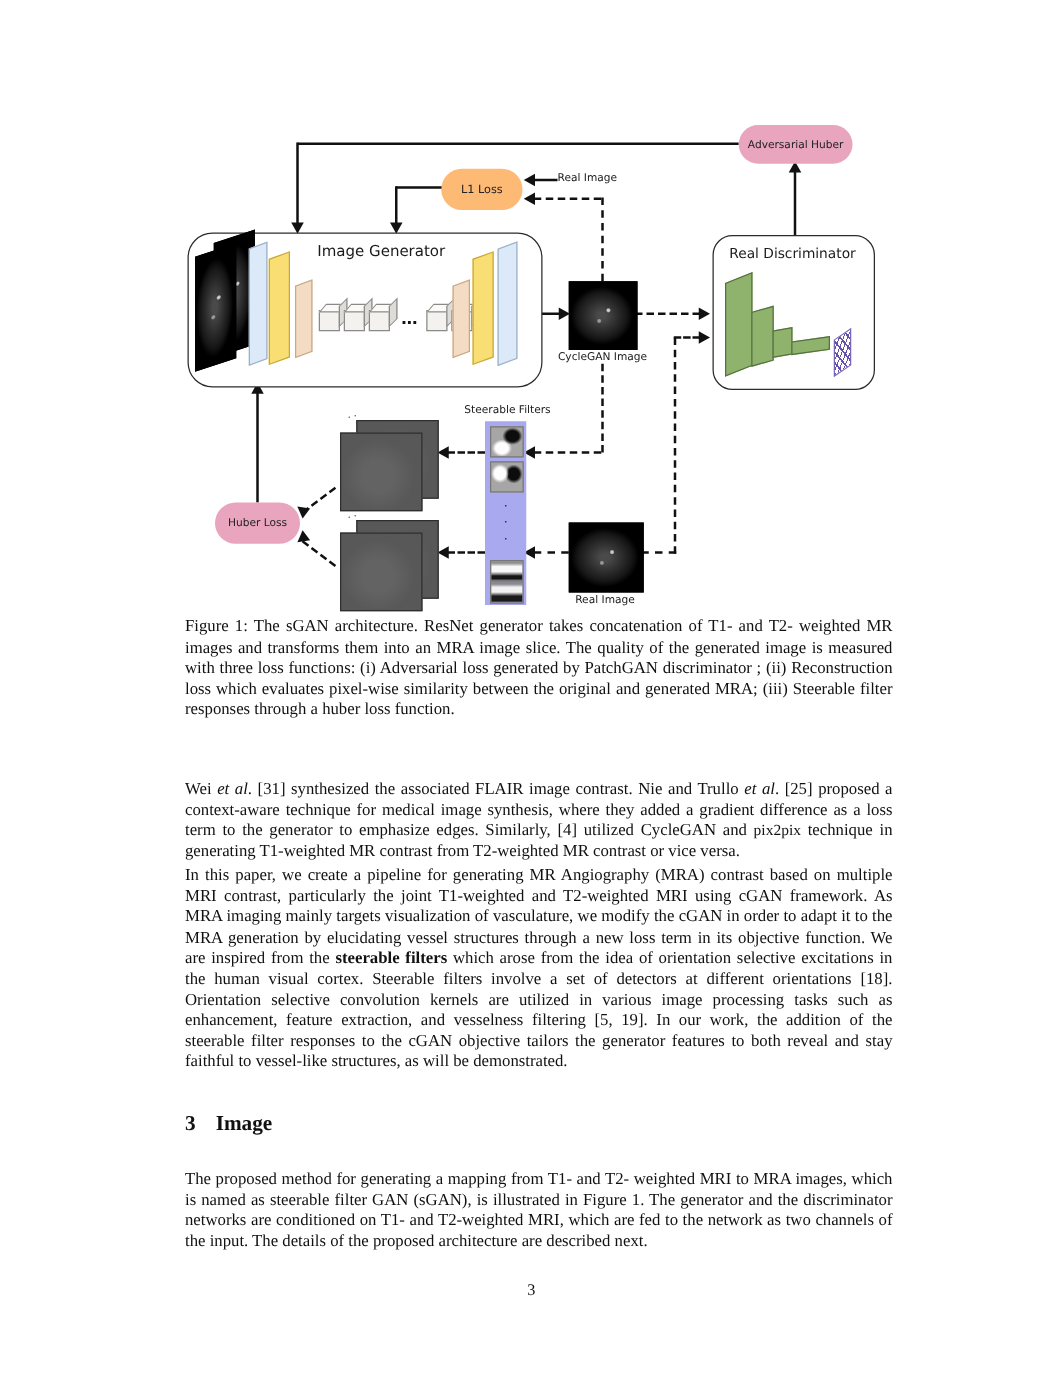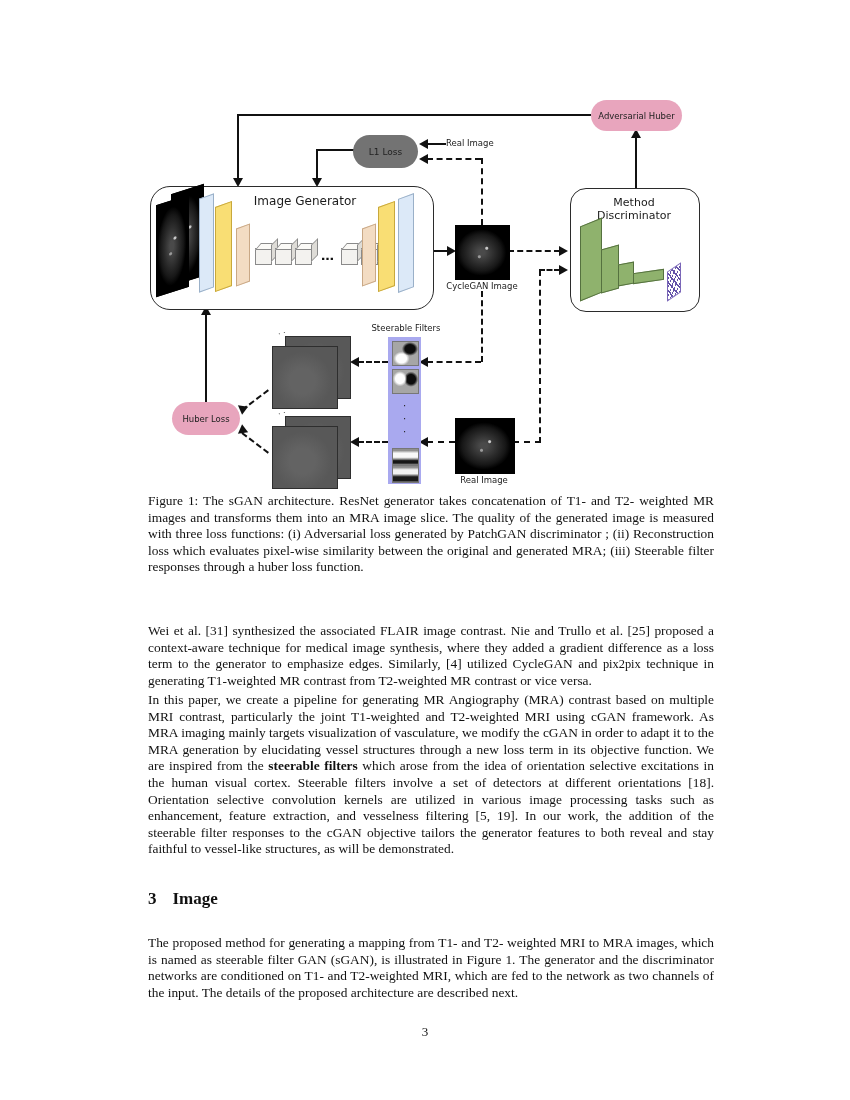--- a/index.html
+++ b/index.html
@@ -42,21 +42,21 @@
   .cornerdots{position:absolute;font-family:"DejaVu Sans",sans-serif;font-size:8px;color:#333;transform:rotate(-14deg);}
   .mesh{position:absolute;background:
         repeating-linear-gradient(62deg,rgba(92,74,164,0.95) 0 1px,transparent 1px 4px),
         repeating-linear-gradient(-62deg,rgba(92,74,164,0.95) 0 1px,transparent 1px 4px),#fff;
         border:1px solid #7a66b8;transform:skewY(-34deg);}
   
   .txt{position:absolute;left:148px;width:566px;font-size:13.4px;line-height:16.6px;text-align:justify;}
   .heading{position:absolute;left:148px;font-size:17px;font-weight:bold;font-family:"Liberation Serif",serif;}
   .heading .num{margin-right:16px;}
   .pagenum{position:absolute;left:0;width:850px;text-align:center;font-size:13px;}
-  .i{}
+  .i{font-style:italic;}
   .b{font-weight:bold;}
   .m{font-family:Liberation Serif, serif;font-size:12.4px;}
 </style>
 </head>
 <body>
 
 <div class="page">
 
   <div class="abs" style="left:0;top:0;width:850px;height:500px;">
 
@@ -94,21 +94,21 @@
     <div class="ah left" style="left:350px;top:437px;"></div>
     <div class="hd" style="left:513px;top:441px;width:28px;"></div>
     <div class="dg" style="left:242px;top:409px;width:33px;transform:rotate(-37deg);"></div>
     <div class="ah left" style="left:237px;top:403px;transform:rotate(37deg);"></div>
     <div class="dg" style="left:242px;top:432px;width:33px;transform:rotate(37deg);"></div>
     <div class="ah left" style="left:237px;top:426px;transform:rotate(-37deg);"></div>
 
     <div class="bubble" style="left: 591px; top: 100px; width: 91px; height: 31px; background: rgb(232, 165, 189);">
       <span>Adversarial Huber</span>
     </div>
-    <div class="bubble" style="left: 353px; top: 135px; width: 65px; height: 33px; font-size: 9px; background: #737373; text-align: right;">
+    <div class="bubble" style="left: 353px; top: 135px; width: 65px; height: 33px; font-size: 9px; background: #fdba74; text-align: right;">
       <span>L1 Loss</span>
     </div>
     <div class="bubble" style="left: 172px; top: 402px; width: 68px; height: 33px; background: rgb(232, 165, 189);">
       <span>Huber Loss</span>
     </div>
 
     <div class="smalllabel" style="left:446px;top:138px;width:50px;text-align:left;">Real Image</div>
 
     <div class="bigbox" style="left:150px;top:186px;width:282px;height:122px;"></div>
     <div class="boxlabel" style="left:240px;top:194px;width:130px;font-size:12px;">Image Generator</div>
@@ -126,21 +126,21 @@
       <div class="cube"></div>
     </div>
     <div class="slab" style="left: 362px; top: 226px; width: 12px; height: 56px; border: 1px solid rgb(201, 168, 134); transform: skewY(-20deg); background: rgb(243, 220, 195);"></div>
     <div class="slab" style="left: 378px; top: 204px; width: 15px; height: 83px; border: 1px solid rgb(200, 168, 60); transform: skewY(-20deg); background: rgb(249, 222, 116);"></div>
     <div class="slab" style="left: 398px; top: 196px; width: 14px; height: 92px; border: 1px solid rgb(154, 176, 200); transform: skewY(-20deg); background: rgb(220, 233, 248);"></div>
 
     <div class="mri" style="left:455px;top:225px;width:53px;height:53px;"></div>
     <div class="smalllabel" style="left:438px;top:281px;width:88px;">CycleGAN Image</div>
 
     <div class="bigbox" style="left:570px;top:188px;width:128px;height:122px;border-radius:16px;"></div>
-    <div class="boxlabel" style="left:575px;top:196px;width:118px;font-size:11px;">Method Discriminator</div>
+    <div class="boxlabel" style="left:575px;top:196px;width:118px;font-size:11px;">Real Discriminator</div>
     <div class="slab" style="left: 580px; top: 222px; width: 20px; height: 73px; border: 1px solid rgb(85, 113, 63); transform: skewY(-22deg); background: rgb(143, 178, 109);"></div>
     <div class="slab" style="left: 601px; top: 247px; width: 16px; height: 42px; border: 1px solid rgb(85, 113, 63); transform: skewY(-16deg); background: rgb(143, 178, 109);"></div>
     <div class="slab" style="left: 618px; top: 263px; width: 14px; height: 20px; border: 1px solid rgb(85, 113, 63); transform: skewY(-10deg); background: rgb(143, 178, 109);"></div>
     <div class="slab" style="left: 633px; top: 271px; width: 29px; height: 9px; border: 1px solid rgb(85, 113, 63); transform: skewY(-8deg); background: rgb(143, 178, 109);"></div>
     <div class="mesh" style="left:667px;top:267px;width:12px;height:28px;"></div>
 
     <div class="smalllabel" style="left:366px;top:323px;width:80px;">Steerable Filters</div>
     <div class="strip" style="left: 388px; top: 337px; width: 33px; height: 147px; background: rgb(169, 169, 239);">
       <div class="patch" style="left:4px;top:4px;width:25px;height:23px;background:#a6a6a6;background-image:radial-gradient(ellipse 45% 42% at 68% 30%,#0c0c0c 0 45%,transparent 72%),radial-gradient(ellipse 45% 42% at 34% 72%,#fdfdfd 0 45%,transparent 72%);"></div>
       <div class="patch" style="left:4px;top:32px;width:25px;height:23px;background:#a6a6a6;background-image:radial-gradient(ellipse 40% 46% at 28% 38%,#fdfdfd 0 45%,transparent 72%),radial-gradient(ellipse 40% 46% at 72% 40%,#0c0c0c 0 45%,transparent 72%);"></div>

